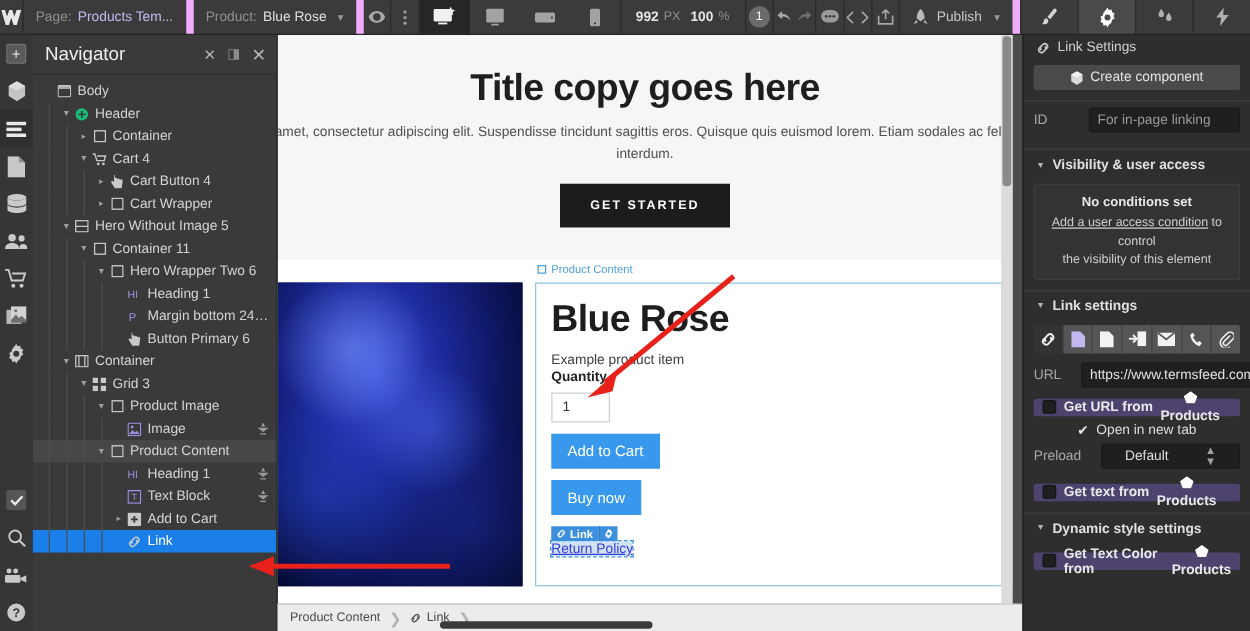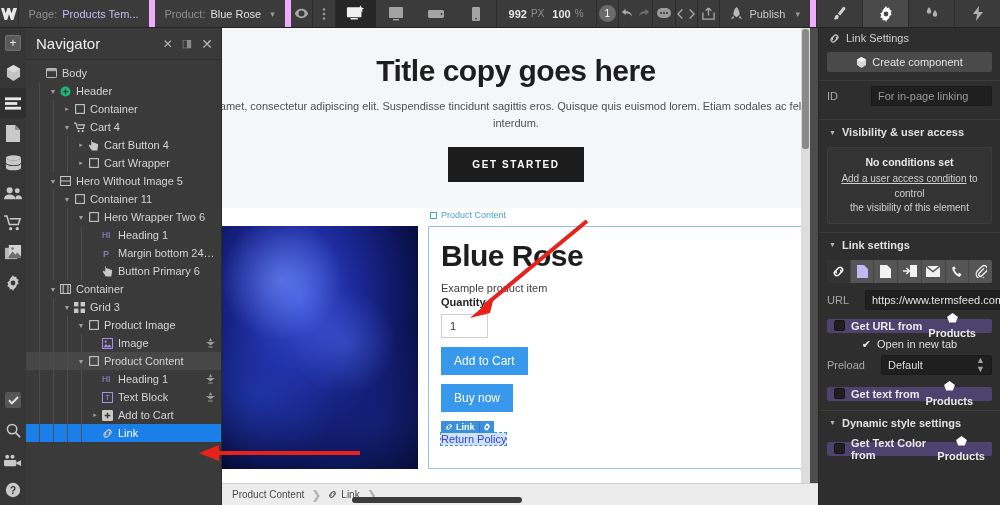--- a/index.html
+++ b/index.html
@@ -186,20 +186,21 @@
     background: #3b8fdd; color: #fff; font-size: 9px; font-weight: bold;
     display: flex; align-items: center; gap: 3px; padding: 1px 4px;
   }
   .link-tag-gear {
     background: #3b8fdd; color: #fff; font-size: 9px;
     display: flex; align-items: center; padding: 1px 3px;
     border-left: 1px solid #2f7cc4;
   }
   .return-link {
     display: inline-block; font-size: 11px; color: #3a3ad6;
+    text-decoration: underline;
     background: #cfe3f6;
     outline: 1px dashed #3b8fdd;
   }
   .arrow-svg { position: absolute; pointer-events: none; z-index: 25; }
 
   
   .breadcrumb-bar {
     position: absolute; top: 483px; left: 222px; width: 596px; height: 22px;
     background: #ececec;
     display: flex; align-items: center;
@@ -276,21 +277,21 @@
     margin: 4px 8px 0; background: #4d436e; border-radius: 2px;
     height: 14px; display: flex; align-items: center; gap: 6px; padding: 0 7px;
     color: #e9e9e9; font-size: 11px; font-weight: bold;
   }
   .pb-check { width: 11px; height: 11px; background: #1f1f1f; border: 1px solid #151515; border-radius: 2px; flex: 0 0 auto;}
   .pb-tag { display: flex; align-items: center; gap: 4px; flex-direction: column; }
   .chk-row { display: flex; align-items: center; justify-content: center; gap: 6px; padding: 5px 0 3px; color: #ddd; font-size: 11px;}
   .chk-mark { color: #e8e8e8; font-size: 11px; }
   .select-box {
     flex: 1; height: 20px; background: #1f1f1f; border: 1px solid #1a1a1a; border-radius: 2px;
-    display: flex; align-items: center; padding: 0 6px; color: #dcdcdc; font-size: 11px;
+    display: flex; align-items: center; padding: 0 18px; color: #dcdcdc; font-size: 11px;
   }
   .select-box .arrows { margin-left: auto; color: #a0a0a0; font-size: 9px; line-height: 1;}
   svg { display: block; }
 </style>
 </head>
 <body>
 
 <div class="app">
 
   <div class="topbar">

